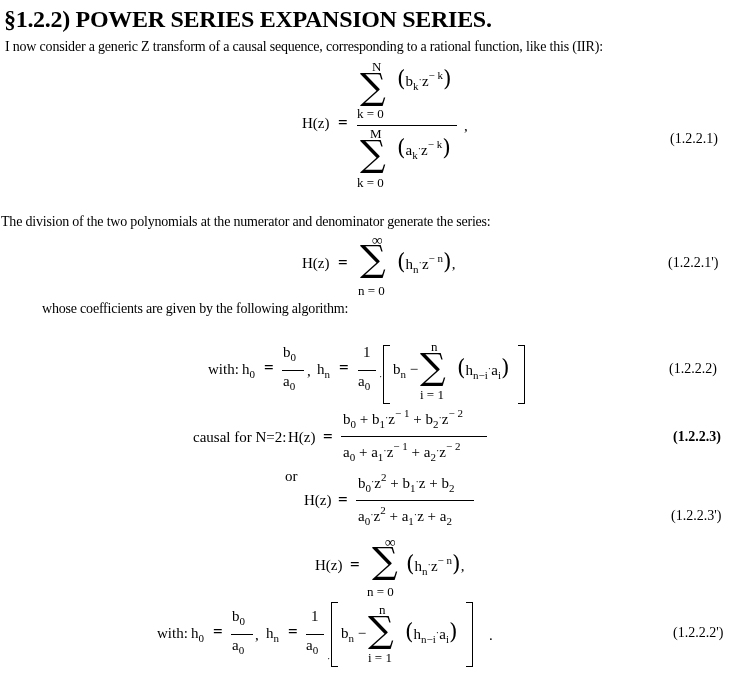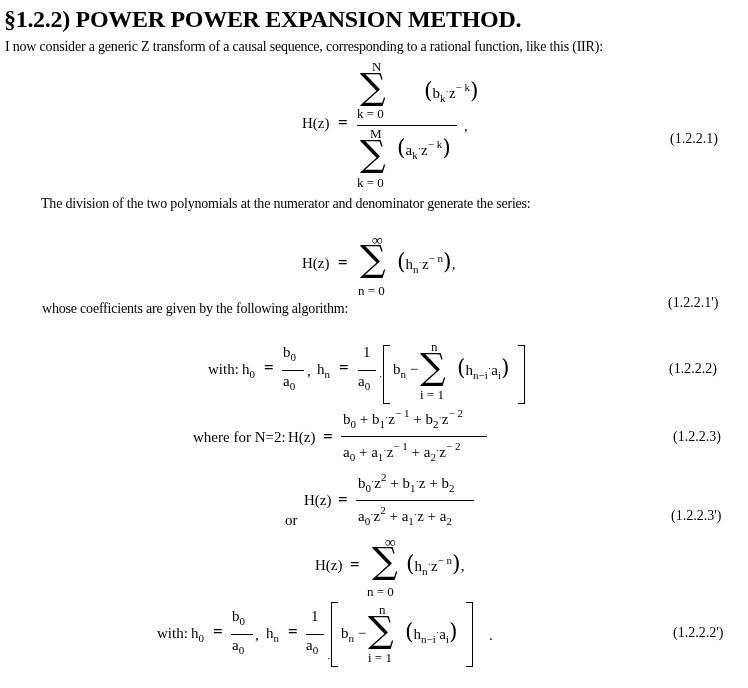--- a/index.html
+++ b/index.html
@@ -16,58 +16,58 @@
     .sub { font-size:11px; position:relative; top:4px; }
     .sup { font-size:11px; position:relative; top:-7px; }
     .paren { font-size:22px; font-family:"DejaVu Serif", serif; font-weight:200; }
     .hline { position:absolute; border-top:1px solid #000; height:0; }
     .bracket { position:absolute; border:1.5px solid #000; }
     .dot { font-size:10px; position:relative; top:-3px; }
   </style>
 </head>
 <body>
 
-<div class="abs title">§1.2.2) POWER POWER EXPANSION METHOD.</div>
+<div class="abs title">§1.2.2) POWER SERIES EXPANSION SERIES.</div>
 
 <div class="abs para" style="left:5px; top:39px;">I now consider a generic Z transform of a causal sequence, corresponding to a rational function, like this (IIR):</div>
 
 <div>
   <span class="abs m" style="left:302px; top:115px;">H(z)</span>
   <span class="abs eq" style="left:338px; top:113px;">=</span>
 
   <span class="abs lim" style="left:372px; top:59px;">N</span>
   <span class="abs bigsig" style="left:360px; top:69px;">∑</span>
   <span class="abs lim" style="left:357px; top:106px;">k = 0</span>
-  <span class="abs m" style="left:397px; top:78px;margin-left:27px;">
+  <span class="abs m" style="left:397px; top:66px;">
     <span class="paren">(</span><span>b</span><span class="sub">k</span><span class="dot">·</span><span>z</span><span class="sup">− k</span><span class="paren">)</span>
   </span>
   <div class="hline" style="left:357px; top:125px; width:100px;"></div>
 
   <span class="abs lim" style="left:370px; top:126px;">M</span>
   <span class="abs bigsig" style="left:360px; top:136px;">∑</span>
   <span class="abs lim" style="left:357px; top:175px;">k = 0</span>
   <span class="abs m" style="left:397px; top:135px;">
     <span class="paren">(</span><span>a</span><span class="sub">k</span><span class="dot">·</span><span>z</span><span class="sup">− k</span><span class="paren">)</span>
   </span>
   <span class="abs m" style="left:464px; top:118px;">,</span>
   <span class="abs eqno" style="left:670px; top:131px;">(1.2.2.1)</span>
 </div>
 
-<div class="abs para" style="left:1px; top:196px;padding-left:40px;">The division of  the two polynomials at the numerator and denominator generate the series:</div>
+<div class="abs para" style="left:1px; top:214px;">The division of  the two polynomials at the numerator and denominator generate the series:</div>
 
 <div>
   <span class="abs m" style="left:302px; top:255px;">H(z)</span>
   <span class="abs eq" style="left:338px; top:253px;">=</span>
   <span class="abs lim" style="left:372px; top:232px; font-size:15px;">∞</span>
   <span class="abs bigsig" style="left:360px; top:241px;">∑</span>
   <span class="abs lim" style="left:358px; top:283px;">n = 0</span>
   <span class="abs m" style="left:397px; top:249px;">
     <span class="paren">(</span><span>h</span><span class="sub">n</span><span class="dot">·</span><span>z</span><span class="sup">− n</span><span class="paren">)</span><span>,</span>
   </span>
-  <span class="abs eqno" style="left:668px; top:255px;margin-top:40px;">(1.2.2.1')</span>
+  <span class="abs eqno" style="left:668px; top:255px;">(1.2.2.1')</span>
 </div>
 
 <div class="abs para" style="left:1px; top:301px;margin-left:41px;">whose coefficients are given by the following algorithm:</div>
 
 <div>
   <span class="abs m" style="left:208px; top:361px;">with:</span>
   <span class="abs m" style="left:242px; top:361px;"><span>h</span><span class="sub">0</span></span>
   <span class="abs eq" style="left:264px; top:358px;">=</span>
   <span class="abs m" style="left:283px; top:344px;"><span>b</span><span class="sub">0</span></span>
   <div class="hline" style="left:282px; top:370px; width:22px;"></div>
@@ -85,31 +85,31 @@
   <span class="abs bigsig" style="left:420px; top:349px;">∑</span>
   <span class="abs lim" style="left:420px; top:387px;">i = 1</span>
   <span class="abs m" style="left:457px; top:355px;">
     <span class="paren">(</span><span>h</span><span class="sub">n−i</span><span class="dot">·</span><span>a</span><span class="sub">i</span><span class="paren">)</span>
   </span>
   <div class="bracket" style="left:518px; top:345px; width:6px; height:57px; border-left:none;"></div>
   <span class="abs eqno" style="left:669px; top:361px;text-align:center;">(1.2.2.2)</span>
 </div>
 
 <div>
-  <span class="abs m" style="left:193px; top:429px;">where for N=2:</span>
+  <span class="abs m" style="left:193px; top:429px;">causal for N=2:</span>
   <span class="abs m" style="left:288px; top:429px;">H(z)</span>
   <span class="abs eq" style="left:323px; top:427px;">=</span>
   <span class="abs m" style="left:343px; top:411px;">b<span class="sub">0</span> + b<span class="sub">1</span><span class="dot">·</span>z<span class="sup">− 1</span> + b<span class="sub">2</span><span class="dot">·</span>z<span class="sup">− 2</span></span>
   <div class="hline" style="left:341px; top:436px; width:146px;"></div>
   <span class="abs m" style="left:343px; top:444px;">a<span class="sub">0</span> + a<span class="sub">1</span><span class="dot">·</span>z<span class="sup">− 1</span> + a<span class="sub">2</span><span class="dot">·</span>z<span class="sup">− 2</span></span>
-  <span class="abs eqno" style="left:673px; top:429px;">(1.2.2.3)</span>
+  <span class="abs eqno" style="left:673px; top:429px;font-weight:bold;">(1.2.2.3)</span>
 </div>
 
 <div>
-  <span class="abs m" style="left:285px; top:512px;">or</span>
+  <span class="abs m" style="left:285px; top:468px;">or</span>
   <span class="abs m" style="left:304px; top:492px;">H(z)</span>
   <span class="abs eq" style="left:338px; top:490px;">=</span>
   <span class="abs m" style="left:358px; top:475px;">b<span class="sub">0</span><span class="dot">·</span>z<span class="sup">2</span> + b<span class="sub">1</span><span class="dot">·</span>z + b<span class="sub">2</span></span>
   <div class="hline" style="left:356px; top:500px; width:118px;"></div>
   <span class="abs m" style="left:358px; top:508px;">a<span class="sub">0</span><span class="dot">·</span>z<span class="sup">2</span> + a<span class="sub">1</span><span class="dot">·</span>z + a<span class="sub">2</span></span>
   <span class="abs eqno" style="left:671px; top:508px;">(1.2.2.3')</span>
 </div>
 
 <div>
   <span class="abs m" style="left:315px; top:557px;">H(z)</span>

